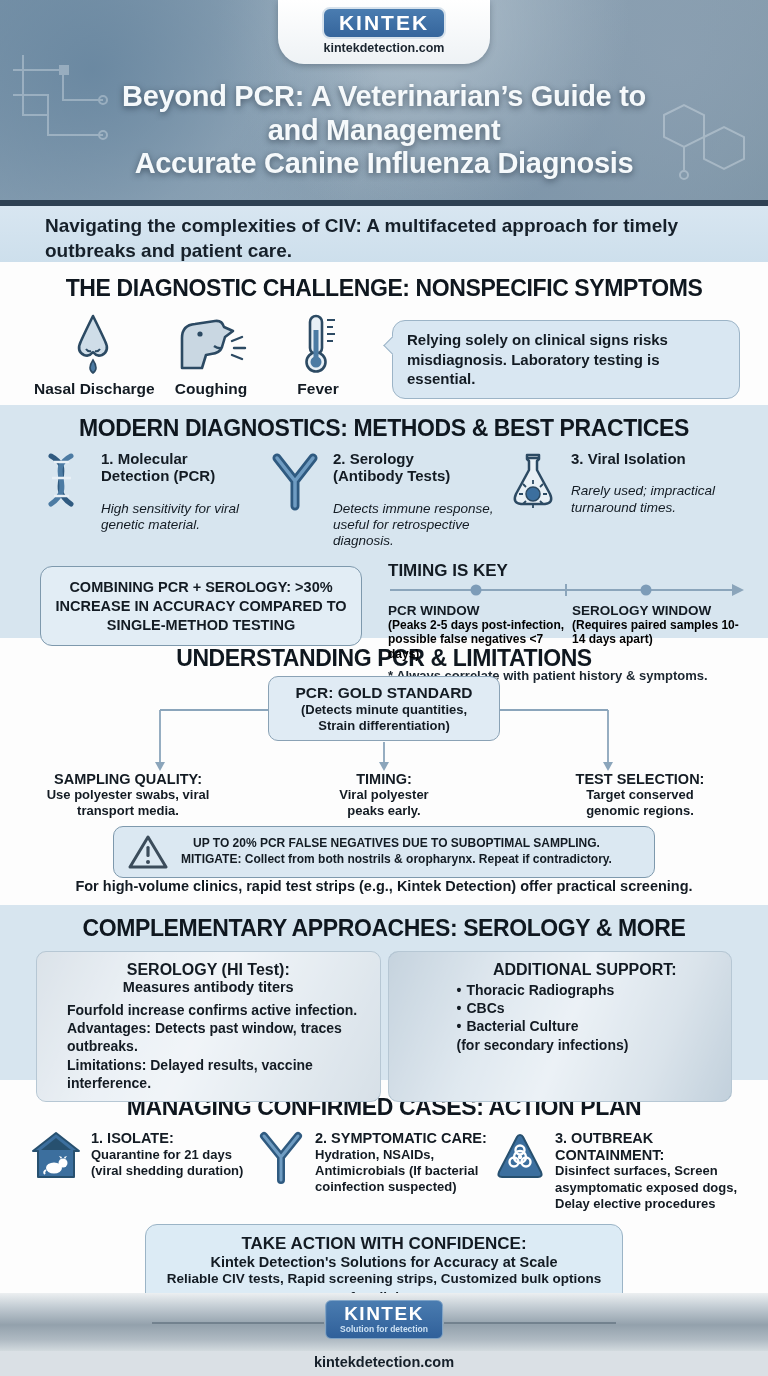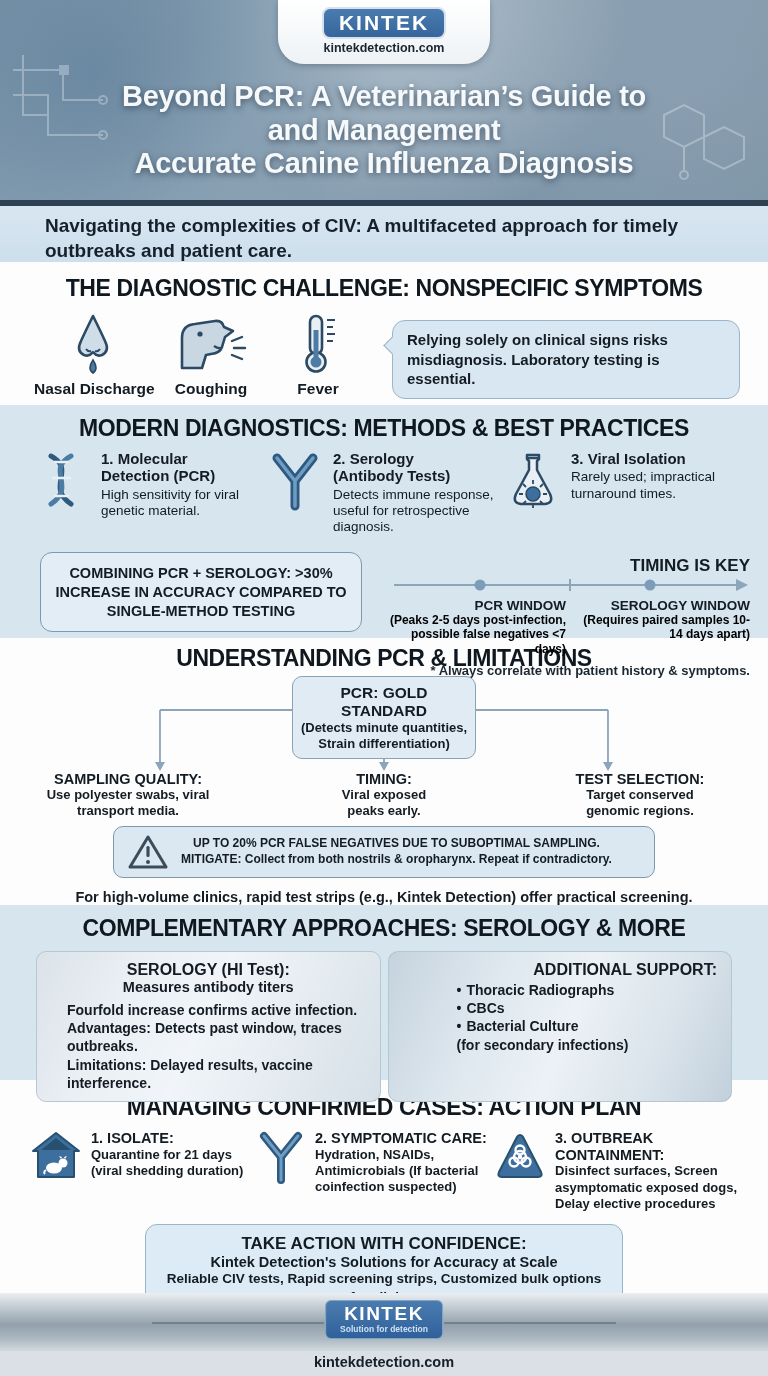--- a/index.html
+++ b/index.html
@@ -63,59 +63,59 @@
     transform:rotate(45deg);
   }
 
   
   .sec2 { height:233px; padding-top:10px; }
   .methods { display:flex; padding:8px 34px 0 34px; }
   .method { display:flex; gap:9px; }
   .method .ic { flex:0 0 58px; display:flex; justify-content:center; }
   .m1 { width:232px; } .m2 { width:238px; } .m3 { width:230px; }
   .method .tt { font-size:15px; font-weight:800; line-height:1.15; }
-  .method .dd { font-size:13.5px; font-weight:500; line-height:1.22; margin-top:2px; }
+  .method .dd { font-size:13.5px; font-weight:500; line-height:1.22; margin-top:16px;font-style:italic; }
   .diag-bottom { position:relative; height:118px; margin-top:8px; }
   .combine-box {
     position:absolute; left:40px; top:8px; width:322px;
     background:#e2edf5; border:1.5px solid #7e99ad; border-radius:12px;
     padding:11px 10px; text-align:center; font-size:14.5px; font-weight:800; line-height:1.3;
   }
-  .timing { position:absolute; left:388px; top:12px; width:362px; text-align:right; }
+  .timing { position:absolute; left:388px; top:3px; width:362px; text-align:left; }
   .timing .tt { font-size:17px; font-weight:800; }
   .tl-labels { display:flex; margin-top:0; }
   .tl-col { width:178px; }
   .tl-col .wn { font-size:13.5px; font-weight:800; }
   .tl-col .wd { font-size:12px; font-weight:700; color:#000000; line-height:1.2; }
   .footnote { margin-top:7px; font-size:13px; font-weight:700; color:#1b2630; }
 
   
   .sec3 { height:267px; background:#fdfdfd; padding-top:7px; }
   .flow { position:relative; height:148px; margin-top:4px; }
   .flow svg.conn { position:absolute; left:0; top:0; z-index:0; }
   .gold-box {
     position:absolute; left:50%; transform:translateX(-50%); top:0; z-index:2;
-    width:184px; background:#e0ebf4; border:1.5px solid #8aa2b5; border-radius:10px;
+    width:232px; background:#e0ebf4; border:1.5px solid #8aa2b5; border-radius:10px;
     padding:7px 6px; text-align:center;
   }
   .gold-box .tt { font-size:15.5px; font-weight:800; }
   .gold-box .dd { font-size:13px; font-weight:600; line-height:1.2; }
   .branches { position:absolute; top:95px; left:0; width:100%; display:flex; z-index:1; }
   .branch { flex:1; text-align:center; padding:0 18px; }
   .branch .tt { font-size:14.5px; font-weight:800; }
   .branch .dd { font-size:13px; font-weight:600; line-height:1.25; }
   .warn-box {
     width:542px; margin:2px auto 0 auto; background:#dbe8f2; border:1.5px solid #7e99ad;
     border-radius:10px; padding:7px 14px; display:flex; align-items:center; gap:13px;
   }
   .warn-box .tx { font-size:12px; line-height:1.3;text-align:center; }
   .warn-box .l1 { font-weight:800; }
   .warn-box .l2 { font-weight:600; }
   .warn-box .l2 .b { font-weight:800; }
-  .note-line { text-align:center; font-size:14.5px; font-weight:600; margin-top:11px; }
+  .note-line { text-align:center; font-size:14.5px; font-weight:600; }
 
   
   .sec4 { height:175px; padding-top:10px; }
   .cards { display:flex; gap:7px; padding:9px 36px 0 36px; }
   .card {
     flex:1; border-radius:10px; border:1px solid #b6c7d4; min-height:113px;
     position:relative; overflow:hidden; padding:9px 14px;
   }
   .card .ov { position:absolute; inset:0; background:rgba(237,243,247,.55); }
   .card > .cc { position:relative; z-index:1; }
@@ -335,21 +335,21 @@
         <div class="dd">(Detects minute quantities,</div>
         <div class="dd">Strain differentiation)</div>
       </div>
       <div class="branches">
         <div class="branch">
           <div class="tt">SAMPLING QUALITY:</div>
           <div class="dd" style="max-width:190px;margin:0 auto;">Use polyester swabs, viral transport media.</div>
         </div>
         <div class="branch">
           <div class="tt">TIMING:</div>
-          <div class="dd" style="max-width:120px;margin:0 auto;">Viral exposed peaks early.</div>
+          <div class="dd" style="max-width:120px;margin:0 auto;">Viral polyester peaks early.</div>
         </div>
         <div class="branch">
           <div class="tt">TEST SELECTION:</div>
           <div class="dd" style="max-width:150px;margin:0 auto;">Target conserved genomic regions.</div>
         </div>
       </div>
     </div>
     <div class="warn-box">
       <svg width="40" height="36" viewBox="0 0 40 36">
         <path d="M20 3 L38 33 H2 Z" fill="none" stroke="#3b4c5b" stroke-width="3" stroke-linejoin="round"></path>
@@ -382,21 +382,21 @@
           </div>
           <div class="ln">
             <span class="b">Limitations:</span>
             <span>Delayed results, vaccine interference.</span>
           </div>
         </div>
       </div>
       <div class="card card-supp">
         <div class="ov"></div>
         <div class="cc" style="padding-left:50px;">
-          <div class="h1" style="text-align:right;">ADDITIONAL SUPPORT:</div>
+          <div class="h1" style="text-align:center;">ADDITIONAL SUPPORT:</div>
           <div class="supp-list" style="padding-left:4px;">
             <div class="li"><span class="dot">•</span><span>Thoracic Radiographs</span></div>
             <div class="li"><span class="dot">•</span><span>CBCs</span></div>
             <div class="li"><span class="dot">•</span><span>Bacterial Culture</span></div>
             <div class="supp-note">(for secondary infections)</div>
           </div>
         </div>
       </div>
     </div>
   </div>

